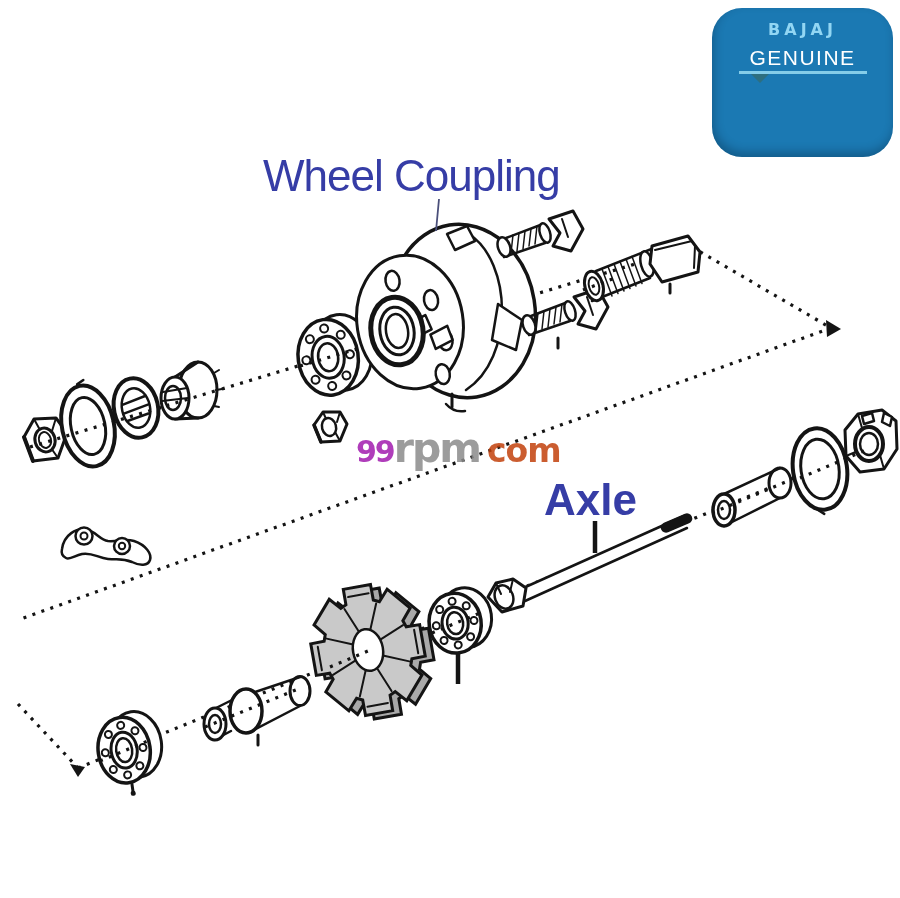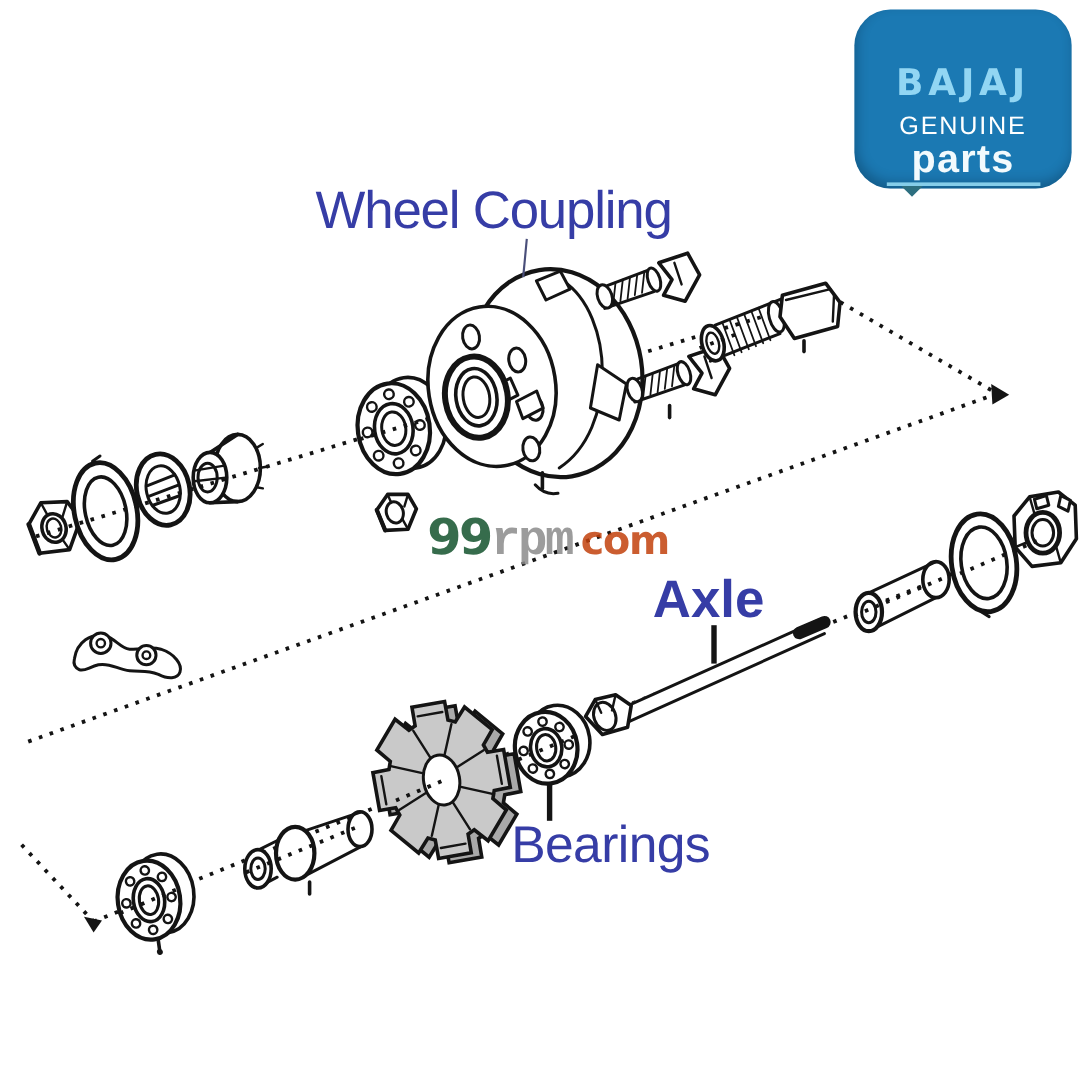--- a/index.html
+++ b/index.html
@@ -14,28 +14,28 @@
   .s35{stroke-width:3.5}.s4{stroke-width:4}.s5{stroke-width:5}
   .dot{stroke:#141414;stroke-width:3.2;stroke-dasharray:3 6.5;fill:none;stroke-linecap:butt;}
   
   .lbl{position:absolute;color:#363da6;white-space:nowrap;}
   #lbl-wc{left:263px;top:151px;font-size:44px;letter-spacing:-1px;text-align:center;}
   #lbl-axle{left:544px;top:475px;font-size:44px;font-weight:bold;}
   #lbl-bearings{left:426px;top:680px;font-size:43px;letter-spacing:-0.5px;}
   
   .watermark{position:absolute;left:356px;top:424px;display:flex;align-items:baseline;
              font-family:"DejaVu Sans",sans-serif;font-weight:bold;opacity:.85;}
-  .wm-first{font-size:41px;color:#14532d;letter-spacing:-2px;text-align:center;}
-  .wm-mid{font-size:41px;color:#8b8b8b;letter-spacing:-2px;font-family:Liberation Mono, monospace;}
+  .wm-first{font-size:30px;color:#a21caf;letter-spacing:-2px;text-align:center;}
+  .wm-mid{font-size:41px;color:#8b8b8b;letter-spacing:-2px;}
   .wm-suffix{font-size:33px;color:#c2410c;margin-left:7px;letter-spacing:-1px;}
   
   .logo{position:absolute;left:712px;top:8px;width:181px;height:149px;background:#1b79b3;
         border-radius:30px;box-shadow:inset 2px -5px 10px rgba(0,25,45,.30);
         display:flex;flex-direction:column;align-items:center;}
-  .logo-brand{margin-top:44px;font-size:30px;font-weight:bold;letter-spacing:4px;color:#92d6f3;
+  .logo-brand{margin-top:12px;font-size:16px;font-weight:bold;letter-spacing:4px;color:#92d6f3;
               font-family:"DejaVu Sans",sans-serif;transform:scaleY(1.02);}
   .logo-genuine{font-size:21px;color:#ffffff;letter-spacing:1.5px;margin-top:7px;}
   .logo-parts{font-size:33px;font-weight:bold;color:#f2fafd;margin-top:-5px;letter-spacing:1px;}
   .logo-underline{width:128px;height:3px;background:#85cde9;margin-top:1px;position:relative;}
   .logo-arrow{position:absolute;left:10%;top:3px;width:0;height:0;
               border-left:9px solid transparent;border-right:9px solid transparent;
               border-top:9px solid #2d6f80;}
 </style>
 </head>
 <body>
@@ -264,30 +264,28 @@
 
   <g>
     <path d="M439,199 L436,231" stroke="#4a4f7a" stroke-width="1.8" fill="none"></path>
     <path d="M595,521 L595,553" stroke="#141414" stroke-width="4.5" fill="none"></path>
     <path d="M458,652 L458,684" stroke="#141414" stroke-width="4.5" fill="none"></path>
   </g>
 </svg>
 
 <div class="lbl" id="lbl-wc">Wheel Coupling</div>
 <div class="lbl" id="lbl-axle">Axle</div>
-<div class="lbl" id="lbl-bearings">Bearings</div>
 
 <div class="watermark">
   <span class="wm-first">99</span>
   <span class="wm-mid">rpm</span>
   <span class="wm-suffix">com</span>
 </div>
 
 <div class="logo">
   <div class="logo-brand">BAJAJ</div>
   <div class="logo-genuine">GENUINE</div>
-  <div class="logo-parts">parts</div>
   <div class="logo-underline">
     <div class="logo-arrow"></div>
   </div>
 </div>
 
 </div>
 
 </body></html>

